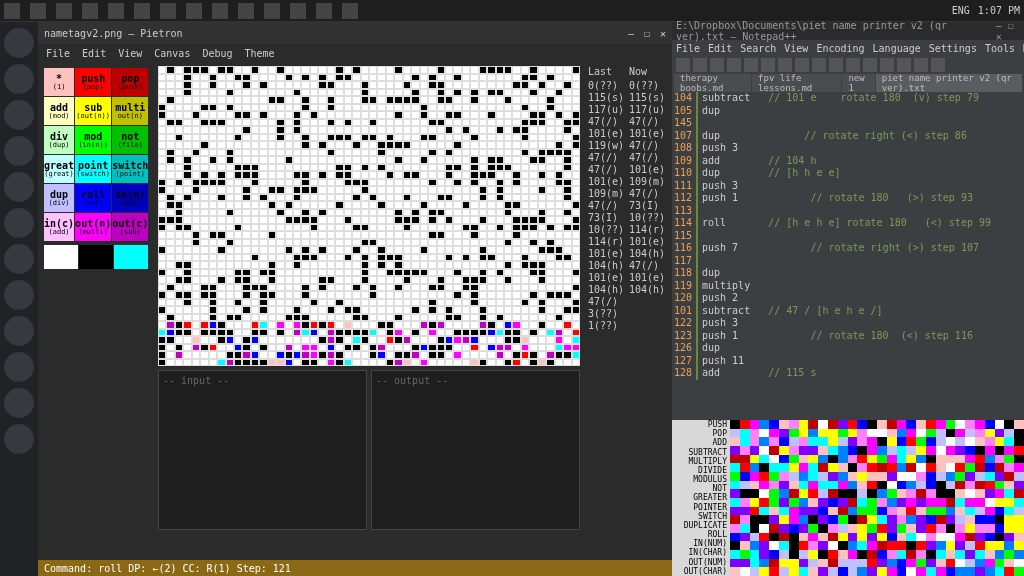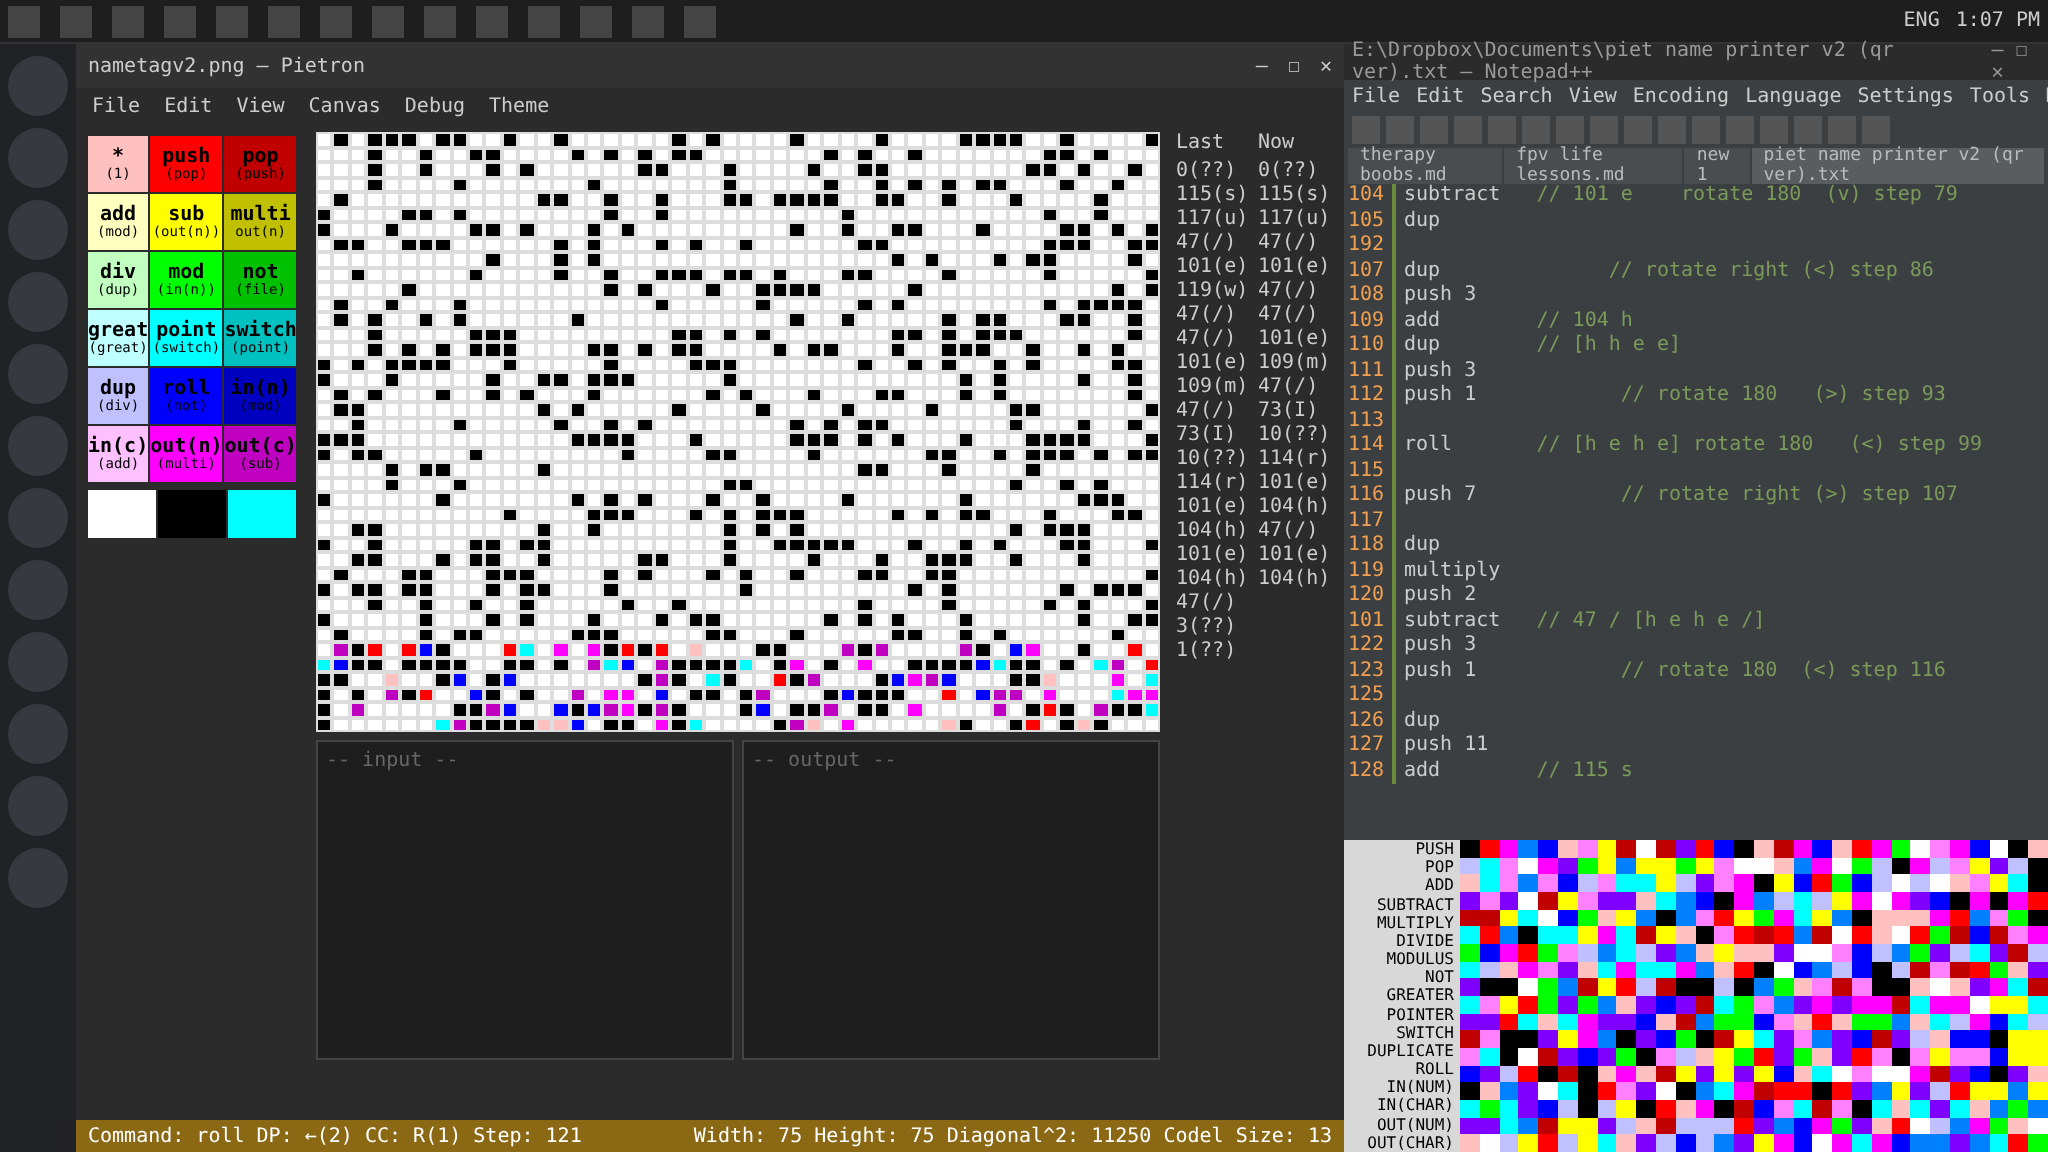--- a/index.html
+++ b/index.html
@@ -2251,21 +2251,20 @@
             <div>104(h)</div>
             <div>47(/)</div>
             <div>101(e)</div>
             <div>104(h)</div>
           </div>
       </div>
     </div>
   </div>
   <div class="status-bar">
     <span>Command: roll  DP: ←(2)  CC: R(1)  Step: 121</span>
-    <span>Width: 75   Height: 75   Diagonal^2: 11250   Codel Size: 13</span>
   </div>
 </div>
 
 <div class="npp">
   <div class="npp-title">
     <span>E:\Dropbox\Documents\piet name printer v2 (qr ver).txt – Notepad++</span>
     <span>— ☐ ✕</span>
   </div>
   <div class="npp-menu" id="npp-menu">
       <span>File</span>
@@ -2298,39 +2297,38 @@
     </div>
   <div class="npp-tabs" id="npp-tabs">
       <div class="npp-tab">therapy boobs.md</div>
       <div class="npp-tab">fpv life lessons.md</div>
       <div class="npp-tab">new 1</div>
       <div class="npp-tab active">piet name printer v2 (qr ver).txt</div>
     </div>
   <div class="npp-editor" id="npp-editor">
       <div class="npp-line"><div class="npp-gutter">104</div><div class="npp-code">subtract   <span class="npp-comment">// 101 e    rotate 180  (v) step 79</span></div></div>
       <div class="npp-line"><div class="npp-gutter">105</div><div class="npp-code">dup</div></div>
-      <div class="npp-line"><div class="npp-gutter">192</div><div class="npp-code"></div></div>
+      <div class="npp-line"><div class="npp-gutter">145</div><div class="npp-code"></div></div>
       <div class="npp-line"><div class="npp-gutter">107</div><div class="npp-code">dup              <span class="npp-comment">// rotate right (&lt;) step 86</span></div></div>
       <div class="npp-line"><div class="npp-gutter">108</div><div class="npp-code">push 3</div></div>
       <div class="npp-line"><div class="npp-gutter">109</div><div class="npp-code">add        <span class="npp-comment">// 104 h</span></div></div>
       <div class="npp-line"><div class="npp-gutter">110</div><div class="npp-code">dup        <span class="npp-comment">// [h h e e]</span></div></div>
       <div class="npp-line"><div class="npp-gutter">111</div><div class="npp-code">push 3</div></div>
       <div class="npp-line"><div class="npp-gutter">112</div><div class="npp-code">push 1            <span class="npp-comment">// rotate 180   (&gt;) step 93</span></div></div>
       <div class="npp-line"><div class="npp-gutter">113</div><div class="npp-code"></div></div>
       <div class="npp-line"><div class="npp-gutter">114</div><div class="npp-code">roll       <span class="npp-comment">// [h e h e] rotate 180   (&lt;) step 99</span></div></div>
       <div class="npp-line"><div class="npp-gutter">115</div><div class="npp-code"></div></div>
       <div class="npp-line"><div class="npp-gutter">116</div><div class="npp-code">push 7            <span class="npp-comment">// rotate right (&gt;) step 107</span></div></div>
       <div class="npp-line"><div class="npp-gutter">117</div><div class="npp-code"></div></div>
       <div class="npp-line"><div class="npp-gutter">118</div><div class="npp-code">dup</div></div>
       <div class="npp-line"><div class="npp-gutter">119</div><div class="npp-code">multiply</div></div>
       <div class="npp-line"><div class="npp-gutter">120</div><div class="npp-code">push 2</div></div>
       <div class="npp-line"><div class="npp-gutter">101</div><div class="npp-code">subtract   <span class="npp-comment">// 47 / [h e h e /]</span></div></div>
       <div class="npp-line"><div class="npp-gutter">122</div><div class="npp-code">push 3</div></div>
       <div class="npp-line"><div class="npp-gutter">123</div><div class="npp-code">push 1            <span class="npp-comment">// rotate 180  (&lt;) step 116</span></div></div>
-      <div class="npp-line"><div class="npp-gutter">125</div><div class="npp-code"></div></div>
       <div class="npp-line"><div class="npp-gutter">126</div><div class="npp-code">dup</div></div>
       <div class="npp-line"><div class="npp-gutter">127</div><div class="npp-code">push 11</div></div>
       <div class="npp-line"><div class="npp-gutter">128</div><div class="npp-code">add        <span class="npp-comment">// 115 s</span></div></div>
     </div>
 </div>
 
 <div class="pietref">
   <div class="pietref-labels" id="pietref-labels">
       <div>PUSH</div>
       <div>POP</div>

